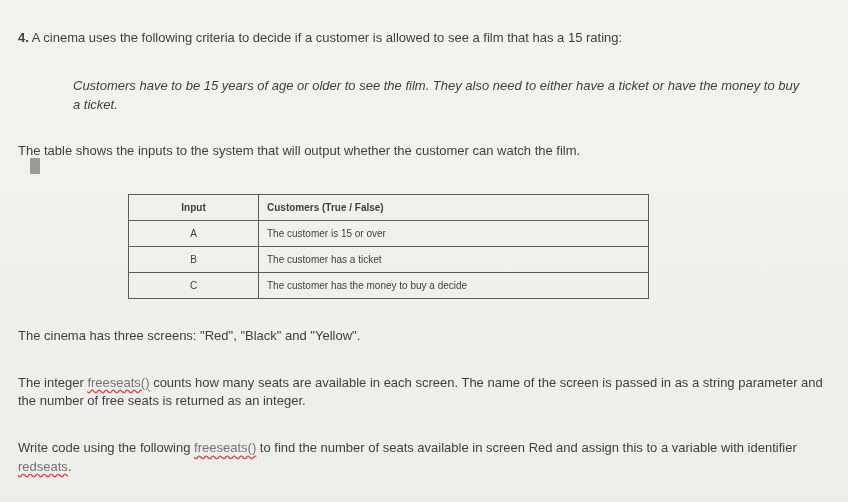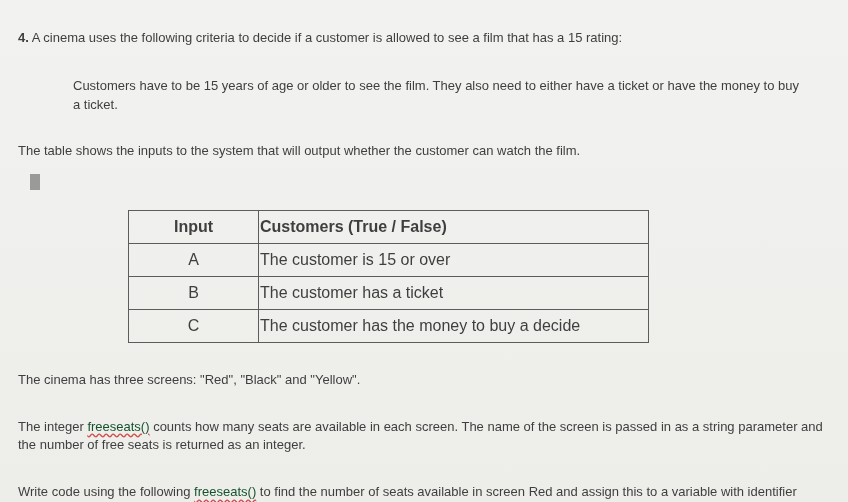--- a/index.html
+++ b/index.html
@@ -23,43 +23,43 @@
     }
     .q-num {
       font-weight: bold;
       display: inline;
     }
     .customer-block {
       margin-left: 55px;
       margin-right: 24px;
       margin-bottom: 28px;
       line-height: 1.45;
+      font-style: italic;
     }
     .table-intro {
-      margin-bottom: 16px;
     }
     .marker {
       width: 10px;
       height: 16px;
       background: #9a9a98;
       margin-left: 12px;
       margin-bottom: 20px;
     }
     .table-wrap {
       margin-left: 110px;
       margin-bottom: 18px;
     }
     table {
       border-collapse: collapse;
     }
     td, th {
       border: 1px solid #5c5c5c;
-      padding: 7px 1px;
+      padding: 7px 8px;
       text-align: left;
-      font-size: 16px;
+      font-size: 10px;
       color: #3f3f3f;
       font-weight: normal;
     }
     th {
       font-weight: bold;
     }
     .col-input {
       width: 130px;
       text-align: center;
     }
@@ -70,21 +70,21 @@
     }
     .col-criteria {
       width: 390px;
     }
     .para {
       margin-bottom: 14px;
       line-height: 1.45;
       margin-top: 28px;
     }
     .func {
-      color: #14532d;
+      color: #737373;
       text-decoration: underline;
       text-decoration-style: wavy;
       text-decoration-color: #d04a4a;
       text-underline-offset: 2px;
     }
   </style>
 </head>
 <body>
 
 <div class="question-line">
@@ -121,14 +121,14 @@
     </table>
 </div>
 
 <div class="para">The cinema has three screens: "Red", "Black" and "Yellow".</div>
 
 <div class="para">
   <span>The integer </span><span class="func">freeseats()</span><span> counts how many seats are available in each screen. The name of the screen is passed in as a string parameter and the number of free seats is returned as an integer.</span>
 </div>
 
 <div class="para">
-  <span>Write code using the following </span><span class="func">freeseats()</span><span> to find the number of seats available in screen Red and assign this to a variable with identifier </span><span class="func">integer</span><span>.</span>
+  <span>Write code using the following </span><span class="func">freeseats()</span><span> to find the number of seats available in screen Red and assign this to a variable with identifier </span><span class="func">redseats</span><span>.</span>
 </div>
 
 </body></html>

